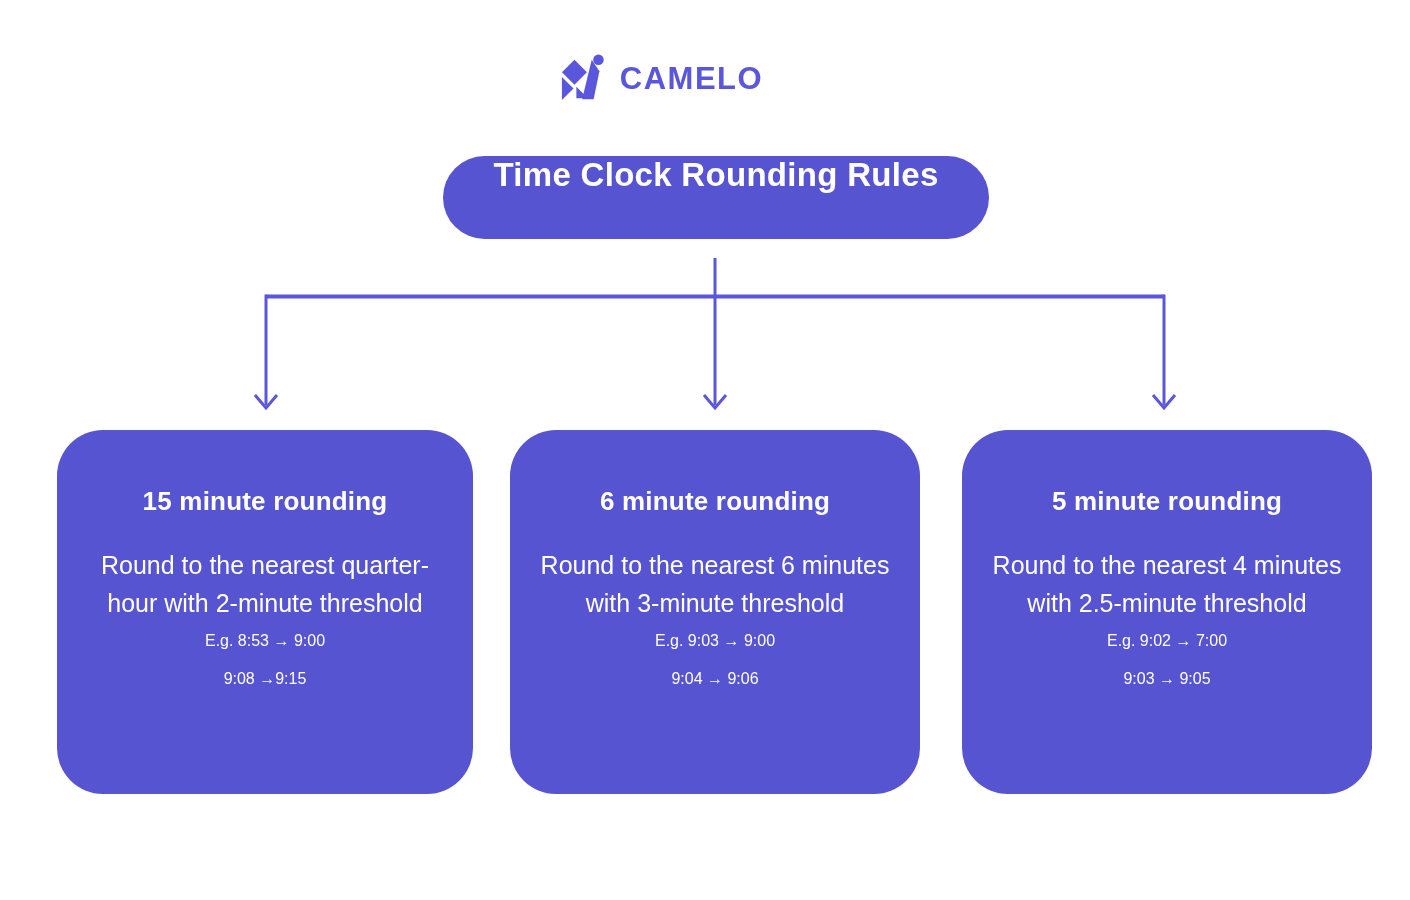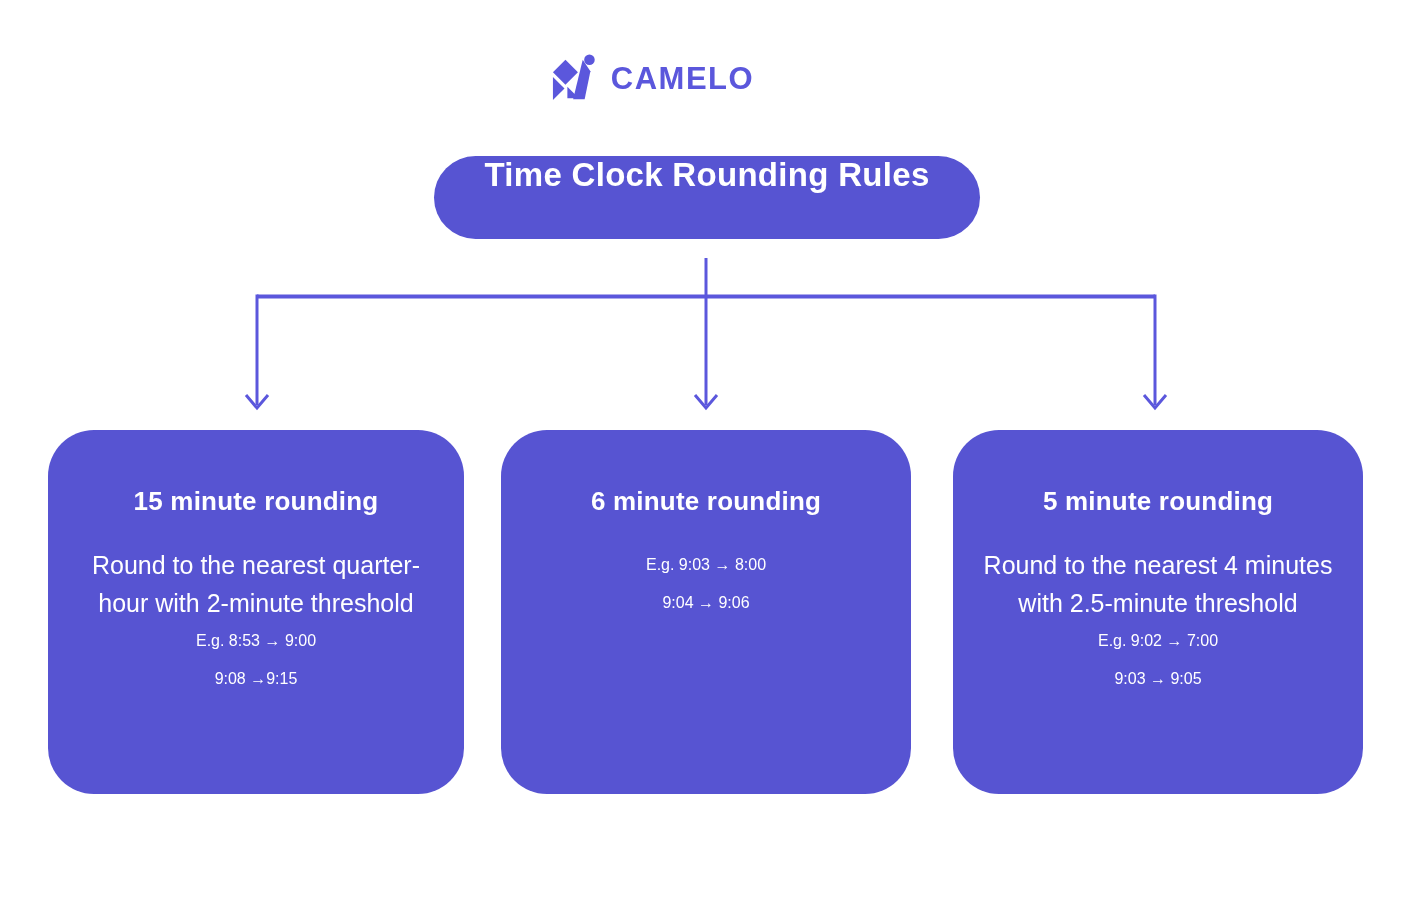--- a/index.html
+++ b/index.html
@@ -9,21 +9,21 @@
     --page-bg:#ffffff;
   }
   *{margin:0;padding:0;box-sizing:border-box;}
   html,body{width:1410px;height:900px;}
   body{
     background:var(--page-bg);
     font-family:"Liberation Sans","DejaVu Sans",sans-serif;
     position:relative;
     overflow:hidden;
   }
-  .stage{position:absolute;left:1px;top:0;width:1304px;height:900px;}
+  .stage{position:absolute;left:10px;top:0;width:1304px;height:900px;}
 
   
   .brand{
     position:absolute;left:0;top:52px;width:100%;
     display:flex;align-items:center;justify-content:center;gap:11px;
   }
   .brand-mark{width:48px;height:54px;display:block;}
   .brand-name{
     color:var(--accent);
     font-size:31px;font-weight:700;letter-spacing:1.5px;
@@ -109,22 +109,26 @@
       <span class="line">hour with 2-minute threshold</span>
     </p>
     <p class="examples">
       <span class="line">E.g. 8:53 → 9:00</span>
       <span class="line">9:08 →9:15</span>
     </p>
   </section>
 
   <section class="card card-2">
     <h2>6 minute rounding</h2>
+    <p class="desc">
+      <span class="line">Round to the nearest 6 minutes</span>
+      <span class="line">with 3-minute threshold</span>
+    </p>
     <p class="examples">
-      <span class="line">E.g. 9:03 → 8:00</span>
+      <span class="line">E.g. 9:03 → 9:00</span>
       <span class="line">9:04 → 9:06</span>
     </p>
   </section>
 
   <section class="card card-3">
     <h2>5 minute rounding</h2>
     <p class="desc">
       <span class="line">Round to the nearest 4 minutes</span>
       <span class="line">with 2.5-minute threshold</span>
     </p>

